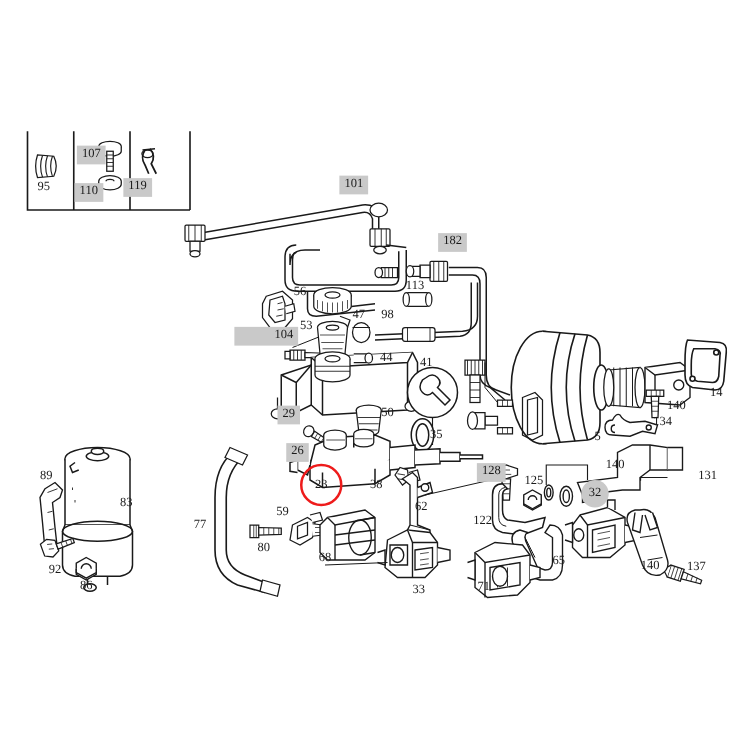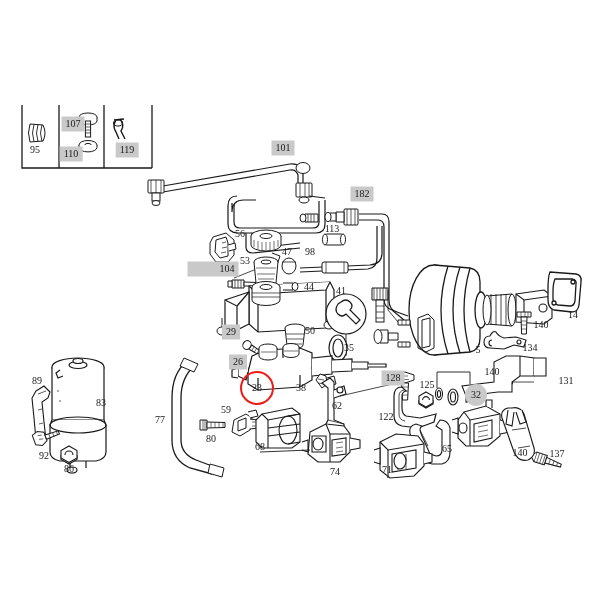--- a/index.html
+++ b/index.html
@@ -513,51 +513,51 @@
       <path d="M512,430 L526,428" stroke-width="0.8"></path>
       <path d="M518,448 L530,446" stroke-width="0.8"></path>
     </g>
 
   </svg>
 
   <div id="labels">
       <div class="lbl" style="left: 35px; top: 150px;">95</div>
       <div class="lbl boxed" style="left: 73px; top: 124px;">107</div>
       <div class="lbl boxed" style="left: 71px; top: 154px;">110</div>
-      <div class="lbl boxed" style="left: 127px; top: 150px;">119</div>
+      <div class="lbl boxed" style="left: 110px; top: 150px;">119</div>
       <div class="lbl boxed" style="left: 283px; top: 148px;">101</div>
       <div class="lbl boxed" style="left: 362px; top: 194px;">182</div>
       <div class="lbl" style="left: 332px; top: 229px;">113</div>
       <div class="lbl" style="left: 240px; top: 234px;">56</div>
       <div class="lbl" style="left: 245px; top: 261px;">53</div>
       <div class="lbl" style="left: 287px; top: 252px;">47</div>
       <div class="lbl" style="left: 310px; top: 252px;">98</div>
       <div class="lbl boxed" style="left: 213px; top: 269px; padding-left: 32px;">104</div>
       <div class="lbl" style="left: 309px; top: 287px;">44</div>
       <div class="lbl" style="left: 341px; top: 291px;">41</div>
       <div class="lbl" style="left: 310px; top: 331px;">50</div>
       <div class="lbl" style="left: 349px; top: 348px;">35</div>
       <div class="lbl boxed" style="left: 231px; top: 332px;">29</div>
       <div class="lbl boxed" style="left: 238px; top: 362px;">26</div>
       <div class="lbl redring" style="left: 257px; top: 388px;">23</div>
       <div class="lbl" style="left: 301px; top: 388px;">38</div>
       <div class="lbl" style="left: 337px; top: 406px;">62</div>
       <div class="lbl" style="left: 226px; top: 410px;">59</div>
       <div class="lbl" style="left: 211px; top: 439px;">80</div>
       <div class="lbl" style="left: 260px; top: 447px;">68</div>
-      <div class="lbl" style="left: 335px; top: 472px;">74</div>
+      <div class="lbl" style="left: 335px; top: 472px;">33</div>
       <div class="lbl" style="left: 160px; top: 420px;">77</div>
       <div class="lbl" style="left: 37px; top: 381px;">89</div>
       <div class="lbl" style="left: 101px; top: 403px;">83</div>
       <div class="lbl" style="left: 44px; top: 456px;">92</div>
       <div class="lbl" style="left: 69px; top: 469px;">86</div>
       <div class="lbl" style="left: 478px; top: 350px;">5</div>
       <div class="lbl" style="left: 573px; top: 315px;">14</div>
       <div class="lbl" style="left: 541px; top: 325px;">140</div>
-      <div class="lbl" style="left: 530px; top: 348px;">134</div>
+      <div class="lbl" style="left: 530px; top: 338px;">134</div>
       <div class="lbl" style="left: 492px; top: 372px;">140</div>
       <div class="lbl" style="left: 566px; top: 381px; font-family: Liberation Serif, serif;">131</div>
       <div class="lbl boxed" style="left: 393px; top: 378px;">128</div>
       <div class="lbl" style="left: 427px; top: 385px;">125</div>
       <div class="lbl circled" style="left: 476px; top: 395px;">32</div>
       <div class="lbl" style="left: 386px; top: 417px;">122</div>
       <div class="lbl" style="left: 447px; top: 449px;">65</div>
       <div class="lbl" style="left: 387px; top: 470px;">71</div>
       <div class="lbl" style="left: 557px; top: 431px; margin-top: 23px;">137</div>
       <div class="lbl" style="left: 520px; top: 453px;">140</div>

